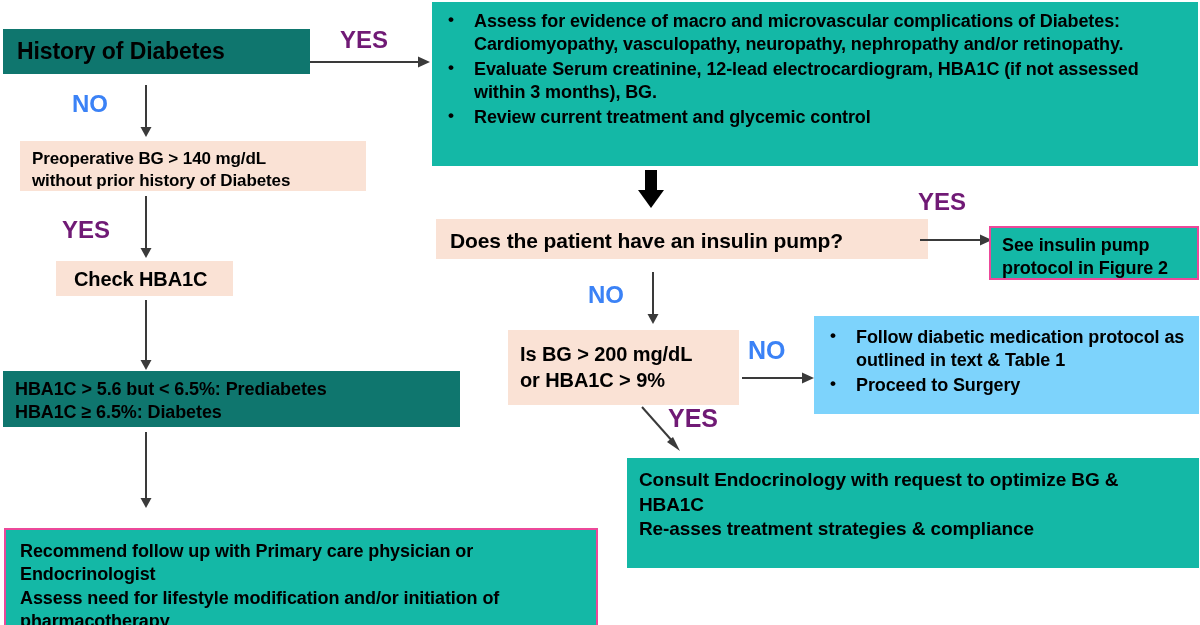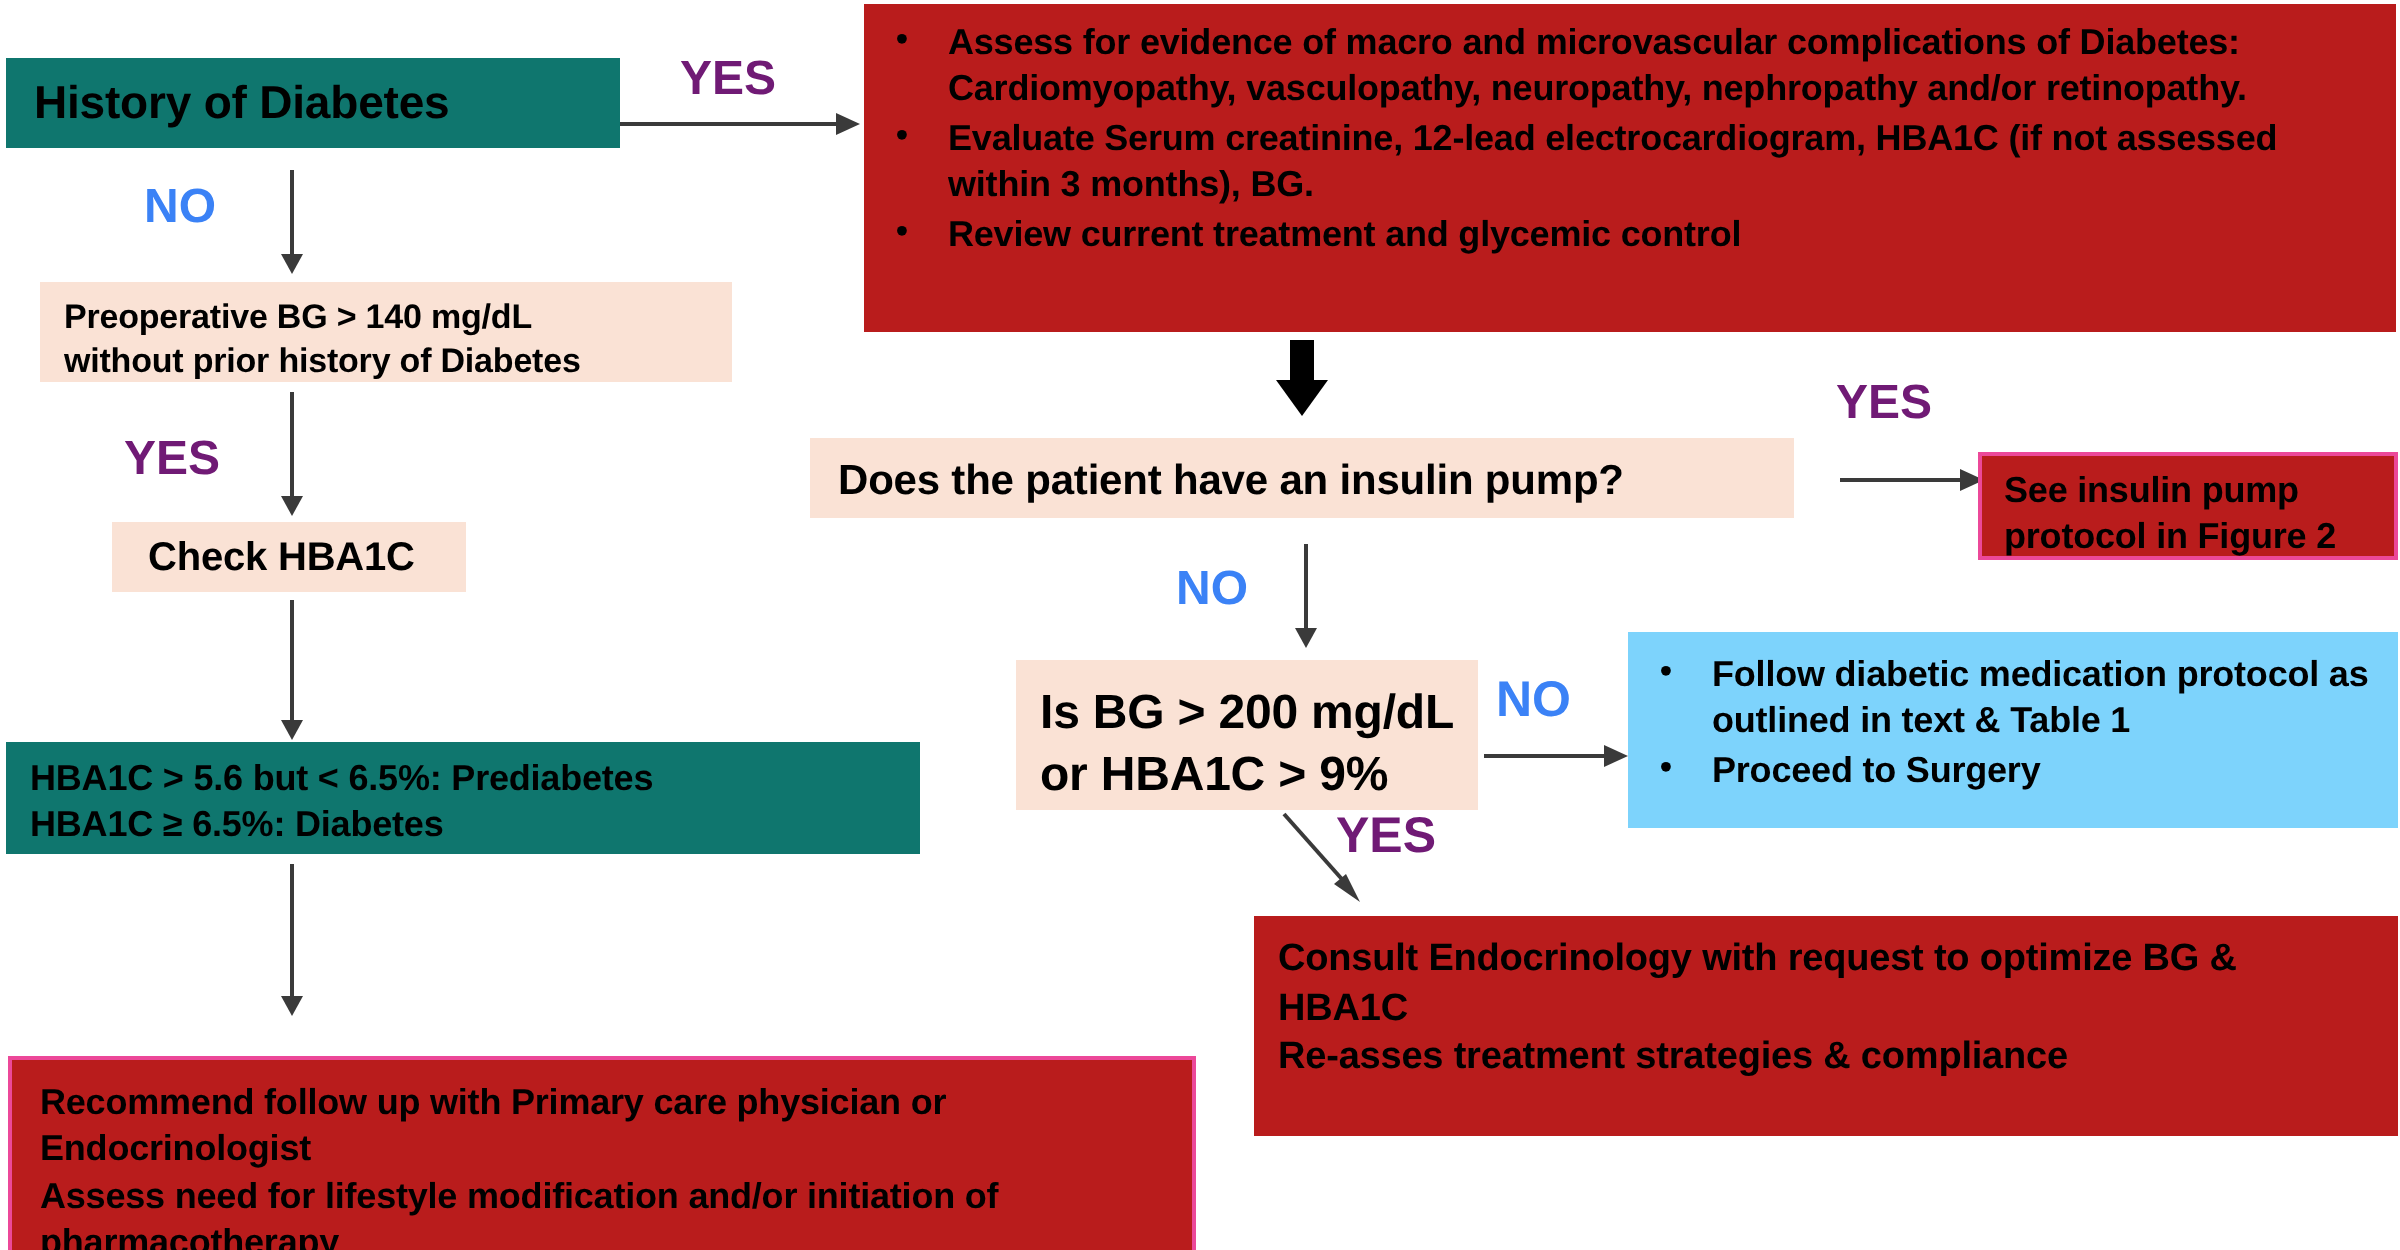--- a/index.html
+++ b/index.html
@@ -21,21 +21,21 @@
     position: absolute;
     box-sizing: border-box;
     font-weight: bold;
     color: #000000;
     line-height: 1.30;
     letter-spacing: -0.1px;
   }
   .yellow  { background: #0f766e; }
   .pink    { background: #fae2d5; }
   .orange  { background: #7dd3fc; }
-  .green   { background: #b91c1c; }
+  .green   { background: #14b8a6; }
   .bordered { border: 2px solid #ec4899; margin-top: 16px; }
 
   .label {
     position: absolute;
     font-weight: bold;
     letter-spacing: 0px;
   }
   .lbl-yes { color: #701a75; }
   .lbl-no  { color: #3b82f6; }
 
@@ -133,21 +133,21 @@
       <li>Evaluate Serum creatinine, 12-lead electrocardiogram, HBA1C (if not assessed within  3 months), BG.</li>
       <li>Review current treatment and glycemic control</li>
     </ul>
   </div>
 
   <svg class="arrow-svg" style="left:636px; top:170px; width:30px; height:38px;" viewBox="0 0 30 38">
     <rect class="hd-blk" x="9" y="0" width="12" height="22"></rect>
     <polygon class="hd-blk" points="2,20 28,20 15,38"></polygon>
   </svg>
 
-  <div class="box pink" style="left:405px; top:219px; width:492px; height:40px; font-size:21px; padding:8px 0 0 14px;">
+  <div class="box pink" style="left:436px; top:219px; width:492px; height:40px; font-size:21px; padding:8px 0 0 14px;">
     <span>Does the patient have an insulin pump?</span>
   </div>
 
   <div class="label lbl-yes" style="left:918px; top:188px; font-size:24px;">YES</div>
 
   <svg class="arrow-svg" style="left:920px; top:232px; width:72px; height:16px;" viewBox="0 0 72 16">
     <line class="ln" x1="0" y1="8" x2="60" y2="8"></line>
     <polygon class="hd" points="60,2.5 72,8 60,13.5"></polygon>
   </svg>
 
@@ -156,21 +156,21 @@
     <div>protocol in Figure 2</div>
   </div>
 
   <div class="label lbl-no" style="left:588px; top:281px; font-size:24px;">NO</div>
 
   <svg class="arrow-svg" style="left:645px; top:272px; width:16px; height:52px;" viewBox="0 0 16 52">
     <line class="ln" x1="8" y1="0" x2="8" y2="42"></line>
     <polygon class="hd" points="2.5,42 13.5,42 8,52"></polygon>
   </svg>
 
-  <div class="box pink" style="left:508px; top:330px; width:231px; height:75px; font-size:24px; padding:11px 0 0 12px;">
+  <div class="box pink" style="left:508px; top:330px; width:231px; height:75px; font-size:20px; padding:11px 0 0 12px;">
     <div>Is BG &gt; 200 mg/dL</div>
     <div>or HBA1C &gt; 9%</div>
   </div>
 
   <div class="label lbl-no" style="left:748px; top:336px; font-size:25px;">NO</div>
 
   <svg class="arrow-svg" style="left:742px; top:370px; width:72px; height:16px;" viewBox="0 0 72 16">
     <line class="ln" x1="0" y1="8" x2="60" y2="8"></line>
     <polygon class="hd" points="60,2.5 72,8 60,13.5"></polygon>
   </svg>

